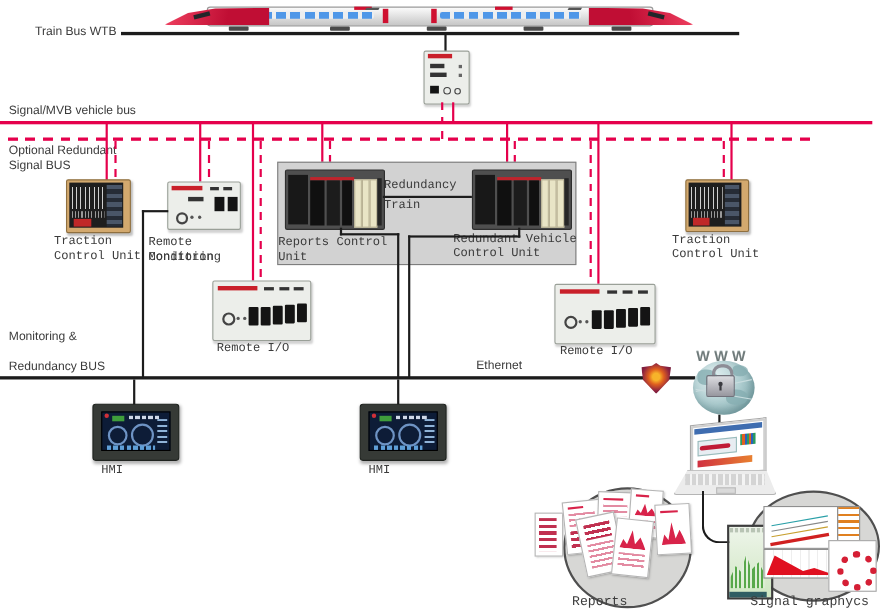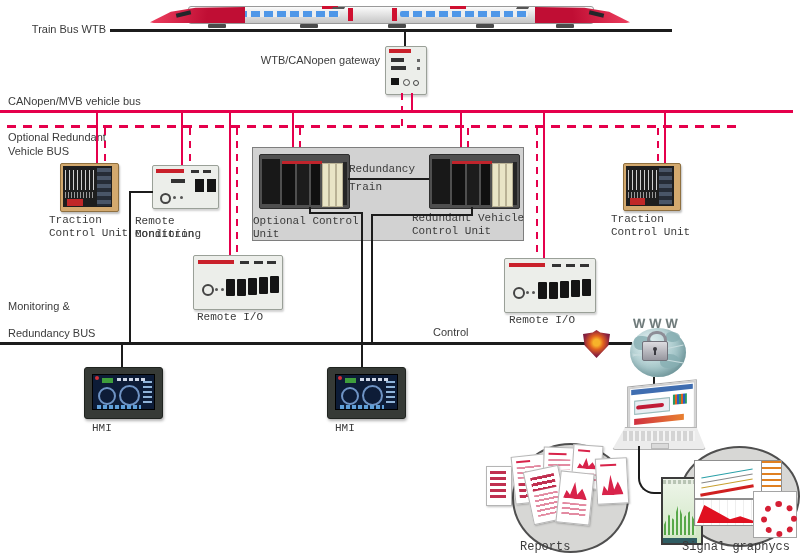--- a/index.html
+++ b/index.html
@@ -90,29 +90,28 @@
   <div class="module" style="left:385px;top:46px;width:40px;height:47px;">
     <div class="d" style="left:3px;top:2px;width:22px;height:4px;background:#c9202a;"></div>
     <div class="d" style="left:5px;top:11px;width:13px;height:4px;background:#333;"></div>
     <div class="d" style="left:5px;top:19px;width:15px;height:4px;background:#333;"></div>
     <div class="d" style="left:5px;top:31px;width:8px;height:7px;background:#141414;"></div>
     <div class="d" style="left:17px;top:32px;width:5px;height:5px;border:1px solid #444;border-radius:50%;"></div>
     <div class="d" style="left:27px;top:33px;width:4px;height:4px;border:1px solid #444;border-radius:50%;"></div>
     <div class="d" style="left:31px;top:12px;width:3px;height:3px;background:#666;"></div>
     <div class="d" style="left:31px;top:20px;width:3px;height:3px;background:#666;"></div>
   </div>
-  <div class="lbl r" style="left:240px;top:54px;width:140px;">WTB/CANopen gateway</div>
   <div class="bus-v" style="left:411px;top:93px;height:18px;"></div>
   <div class="bus-dash-v" style="left:401px;top:93px;height:34px;"></div>
 
   <div class="bus-h" style="left:0;top:110px;width:793px;"></div>
-  <div class="lbl" style="left:8px;top:95px;width:180px;">CANopen/MVB vehicle bus</div>
+  <div class="lbl" style="left:8px;top:95px;width:180px;">Signal/MVB vehicle bus</div>
   <div class="bus-dash-h" style="left:7px;top:125px;width:731px;"></div>
   <div class="lbl" style="left:8px;top:131px;width:110px;">Optional Redundant</div>
-  <div class="lbl" style="left:8px;top:145px;width:110px;">Vehicle BUS</div>
+  <div class="lbl" style="left:8px;top:145px;width:110px;">Signal BUS</div>
 
   <div class="bus-v" style="left:96px;top:112px;height:53px;"></div>
   <div class="bus-dash-v" style="left:104px;top:128px;height:37px;"></div>
   <div class="bus-v" style="left:181px;top:112px;height:53px;"></div>
   <div class="bus-dash-v" style="left:189px;top:128px;height:37px;"></div>
   <div class="bus-v" style="left:229px;top:112px;height:143px;"></div>
   <div class="bus-dash-v" style="left:236px;top:128px;height:127px;"></div>
   <div class="bus-v" style="left:292px;top:112px;height:43px;"></div>
   <div class="bus-dash-v" style="left:299px;top:128px;height:27px;"></div>
   <div class="bus-v" style="left:460px;top:112px;height:43px;"></div>
@@ -145,21 +144,21 @@
     <div class="d" style="left:62px;top:8px;width:5px;height:42px;background:#e9e5c6;border:1px solid #b9b295;"></div>
     <div class="d" style="left:69px;top:8px;width:5px;height:42px;background:#e9e5c6;border:1px solid #b9b295;"></div>
     <div class="d" style="left:76px;top:8px;width:5px;height:42px;background:#e9e5c6;border:1px solid #b9b295;"></div>
     <div class="d" style="left:83px;top:7px;width:4px;height:43px;background:#262626;"></div>
   </div>
 
   <div class="hline" style="left:348px;top:178px;width:81px;height:2px;background:#1c1c1c;"></div>
   <div class="lbl c" style="left:349px;top:163px;width:80px;">Redundancy</div>
   <div class="lbl c" style="left:349px;top:181px;width:80px;">Train</div>
 
-  <div class="lbl c" style="left:253px;top:215px;width:120px;">Optional Control Unit</div>
+  <div class="lbl c" style="left:253px;top:215px;width:120px;">Reports Control Unit</div>
   <div class="lbl c" style="left:412px;top:212px;width:120px;">Redundant Vehicle</div>
   <div class="lbl c" style="left:412px;top:225px;width:120px;">Control Unit</div>
 
   <div class="tcu" style="left:60px;top:163px;width:57px;height:47px;">
     <div class="d" style="left:2px;top:2px;width:49px;height:41px;background:#1e1e1e;"></div>
     <div class="d" style="left:4px;top:6px;width:30px;height:20px;background:repeating-linear-gradient(90deg,#cfcfcf 0 1px,transparent 1px 4px);"></div>
     <div class="d" style="left:4px;top:28px;width:30px;height:6px;background:repeating-linear-gradient(90deg,#9a9a9a 0 1px,transparent 1px 3px);"></div>
     <div class="d" style="left:6px;top:35px;width:16px;height:7px;background:#c02828;"></div>
     <div class="d" style="left:36px;top:4px;width:14px;height:38px;background:repeating-linear-gradient(180deg,#4a5668 0 4px,#262c36 4px 8px);"></div>
   </div>
@@ -228,21 +227,21 @@
   <div class="hline" style="left:309px;top:212px;width:54px;height:2px;"></div>
   <div class="vline" style="left:361px;top:212px;height:131px;"></div>
   <div class="vline" style="left:471px;top:207px;height:9px;"></div>
   <div class="hline" style="left:371px;top:214px;width:102px;height:2px;"></div>
   <div class="vline" style="left:371px;top:214px;height:129px;"></div>
 
   <div class="hline" style="left:0;top:342px;width:586px;"></div>
   <div class="hline" style="left:606px;top:342px;width:26px;"></div>
   <div class="lbl" style="left:8px;top:300px;width:110px;">Monitoring &amp;</div>
   <div class="lbl" style="left:8px;top:327px;width:110px;">Redundancy BUS</div>
-  <div class="lbl" style="left:433px;top:326px;width:60px;">Control</div>
+  <div class="lbl" style="left:433px;top:326px;width:60px;">Ethernet</div>
 
   <div class="vline" style="left:121px;top:345px;height:23px;"></div>
   <div class="hmi" style="left:84px;top:367px;width:77px;height:50px;">
     <div class="hmi-screen">
       <div class="d" style="left:2px;top:1px;width:4px;height:4px;background:#d03038;border-radius:50%;"></div>
       <div class="d" style="left:9px;top:3px;width:11px;height:5px;background:#3f9e3c;"></div>
       <div class="d" style="left:24px;top:3px;width:28px;height:3px;background:repeating-linear-gradient(90deg,#cfd8e8 0 4px,transparent 4px 6px);"></div>
       <div class="d" style="left:5px;top:12px;width:14px;height:14px;border:2px solid #6e93c4;border-radius:50%;"></div>
       <div class="d" style="left:26px;top:10px;width:17px;height:17px;border:2px solid #6e93c4;border-radius:50%;"></div>
       <div class="d" style="left:50px;top:6px;width:9px;height:22px;background:repeating-linear-gradient(180deg,#8fb3d8 0 2px,transparent 2px 5px);"></div>

